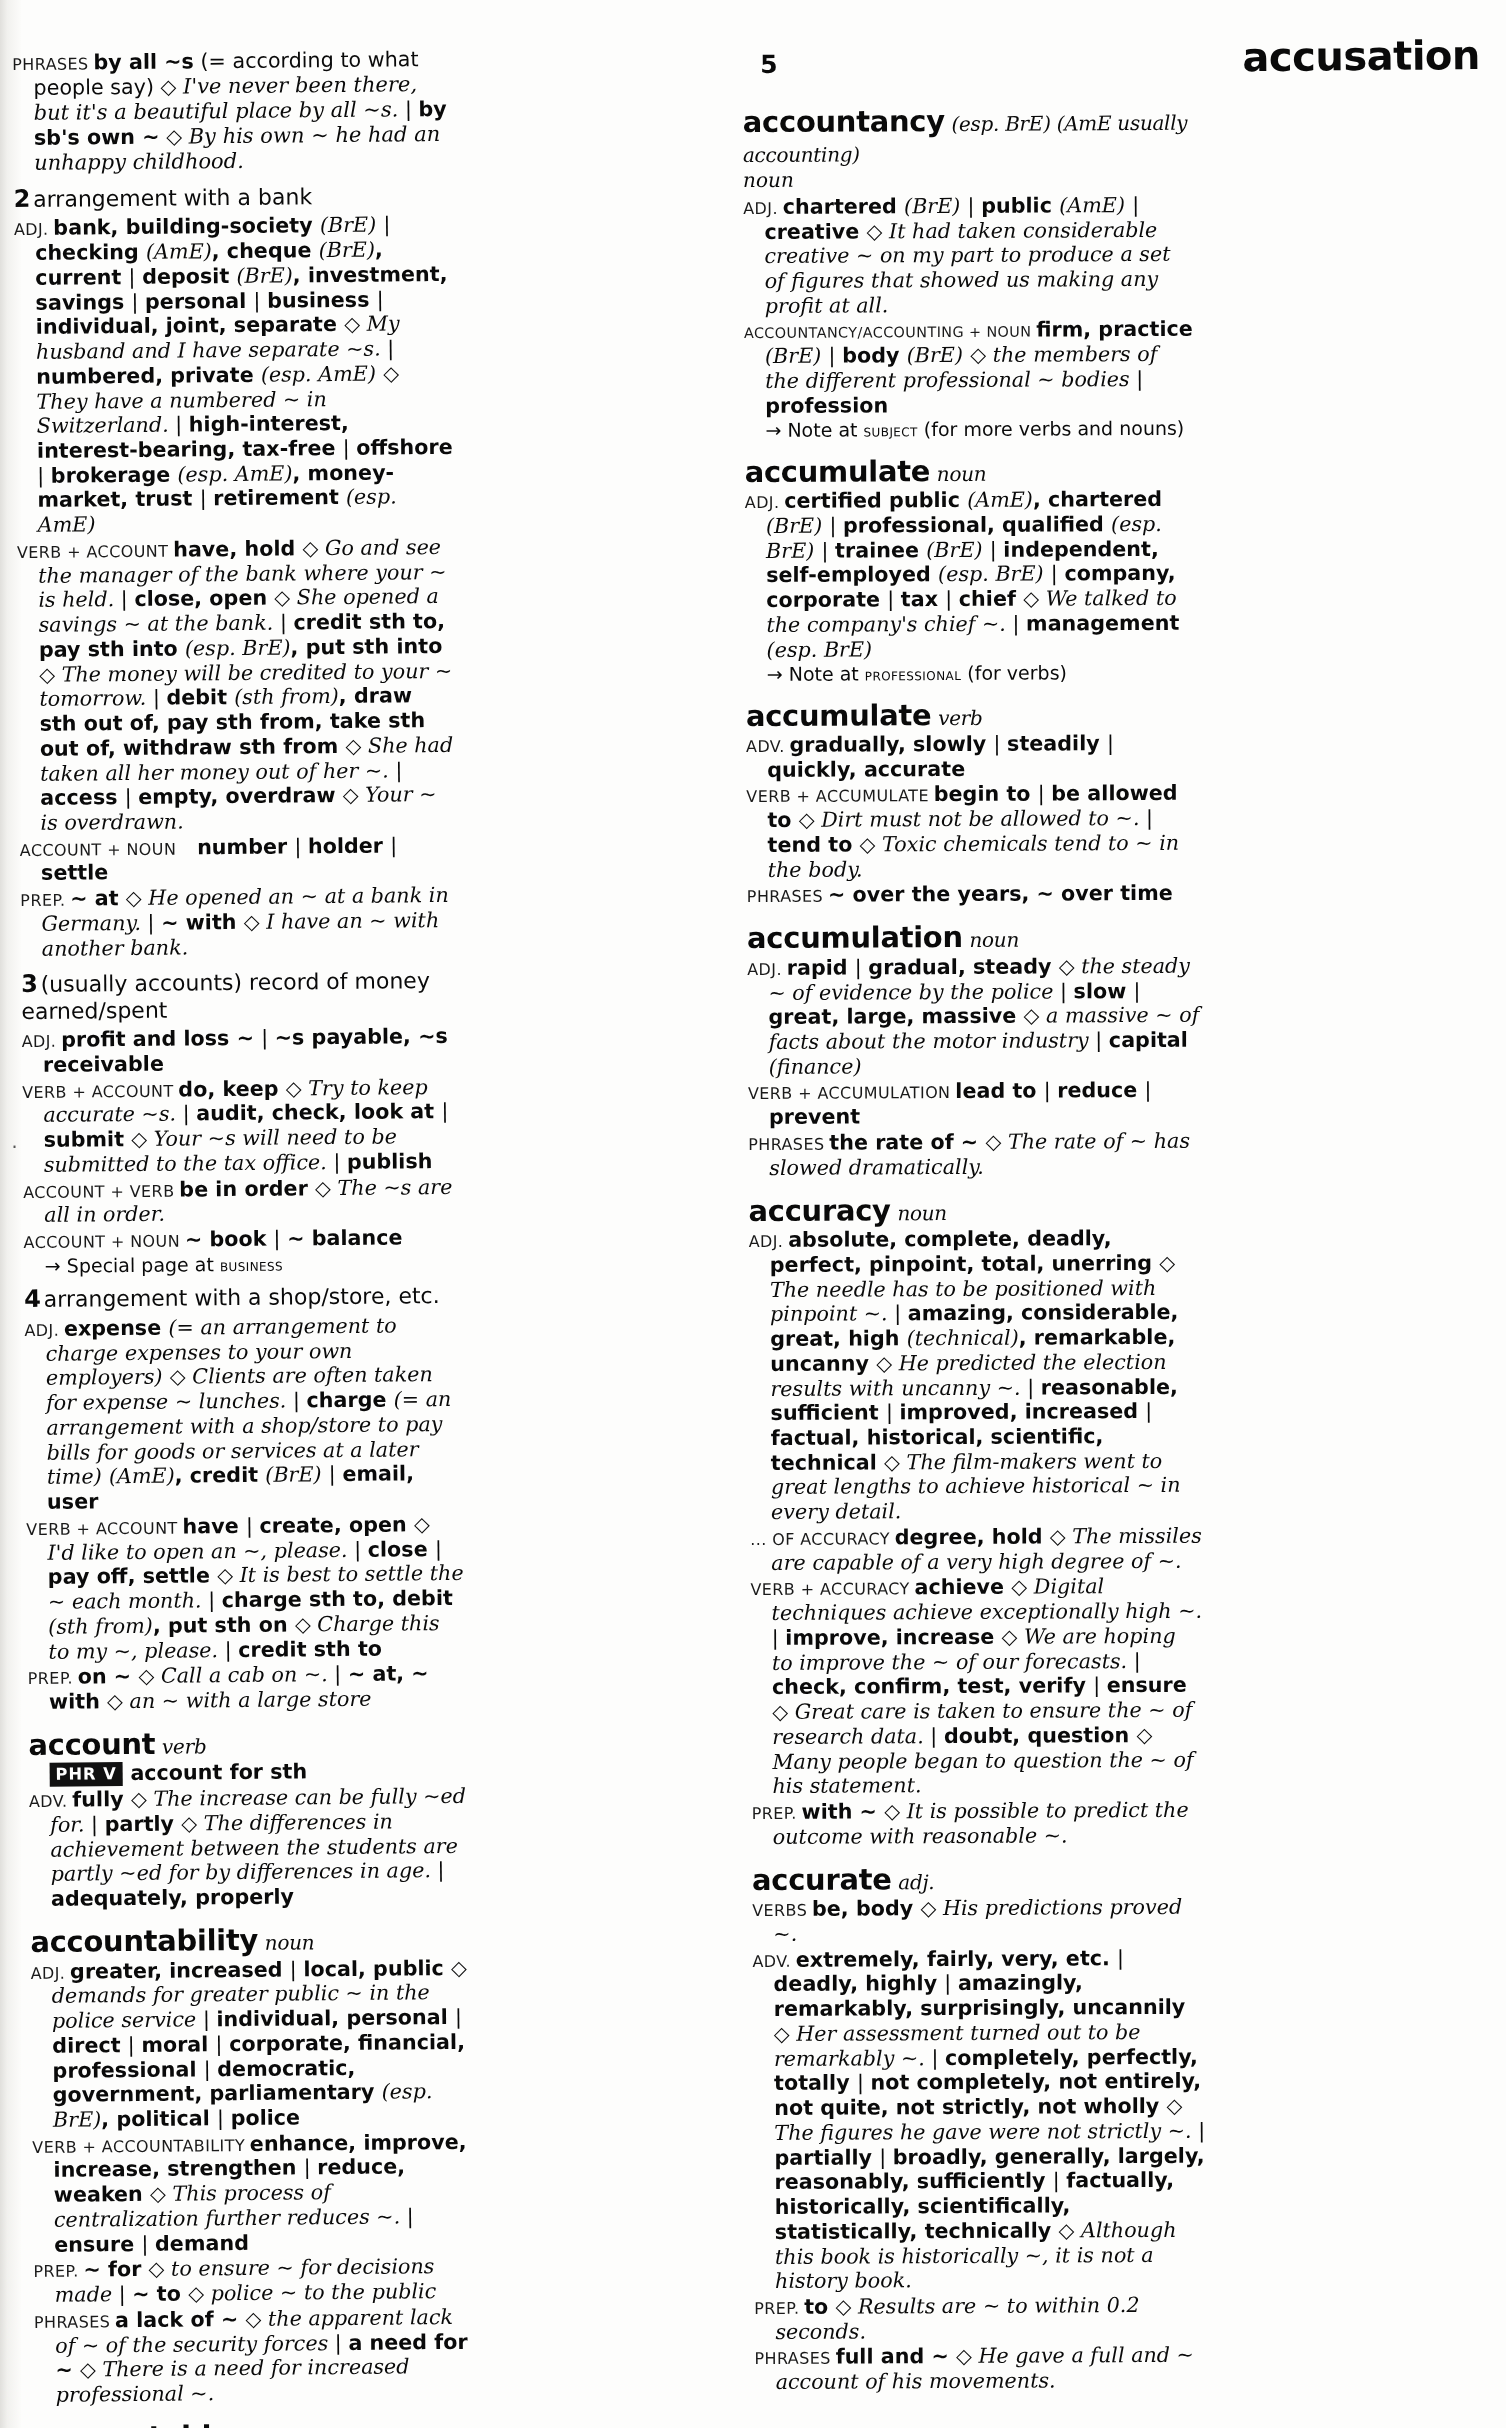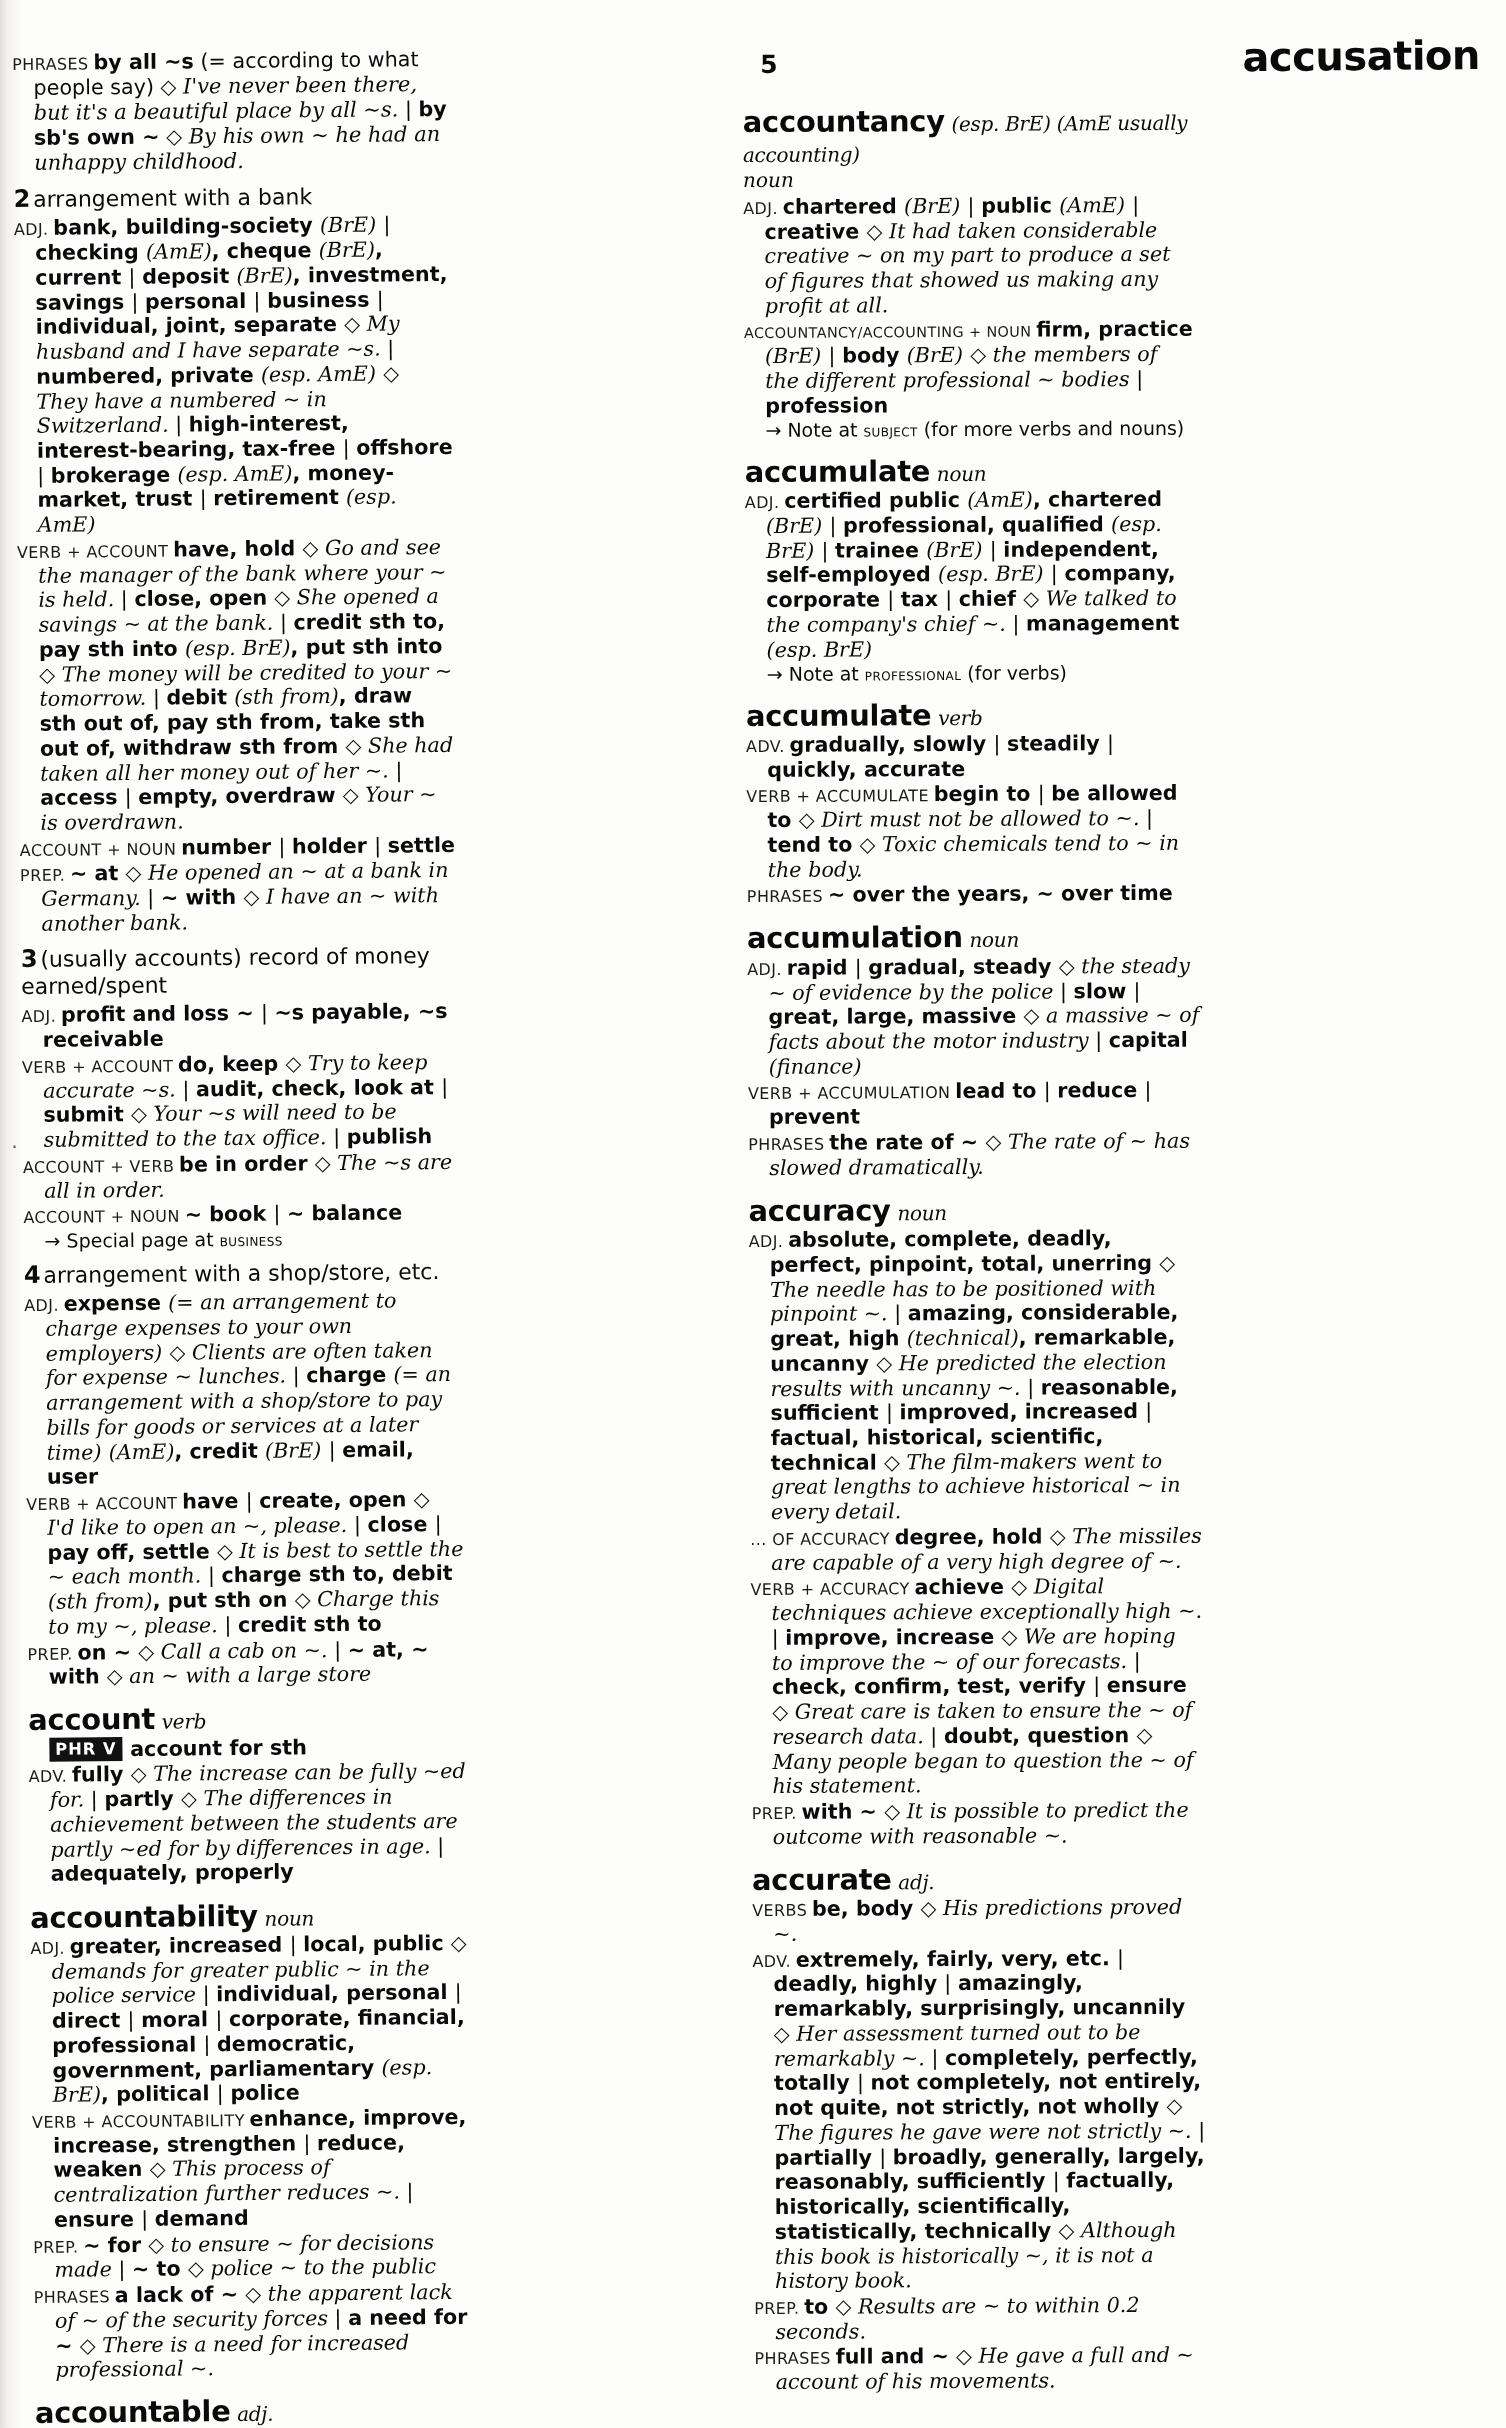--- a/index.html
+++ b/index.html
@@ -92,21 +92,21 @@
     <div class="sense">
       <b>2</b><span>arrangement with a bank</span>
     </div>
     <div class="blk">
       <span class="lab">ADJ.</span><span><span style="font-weight: bold;">bank, building-society <i style="font-weight:normal;font-family:'DejaVu Serif','Liberation Serif',serif">(BrE)</i> </span><span> | </span><span style="font-weight: bold;"> checking <i style="font-weight:normal;font-family:'DejaVu Serif','Liberation Serif',serif">(AmE)</i>, cheque <i style="font-weight:normal;font-family:'DejaVu Serif','Liberation Serif',serif">(BrE)</i>, current </span><span> | </span><span style="font-weight: bold;"> deposit <i style="font-weight:normal;font-family:'DejaVu Serif','Liberation Serif',serif">(BrE)</i>, investment, savings </span><span> | </span><span style="font-weight: bold;"> personal </span><span> | </span><span style="font-weight: bold;"> business </span><span> | </span><span style="font-weight: bold;"> individual, joint, separate </span><span> ◇ </span><span class="ex" style="font-style: italic; font-family: &quot;DejaVu Serif&quot;, &quot;Liberation Serif&quot;, serif;"> My husband and I have separate ~s. </span><span> | </span><span style="font-weight: bold;"> numbered, private <i style="font-weight:normal;font-family:'DejaVu Serif','Liberation Serif',serif">(esp. AmE)</i> </span><span> ◇ </span><span class="ex" style="font-style: italic; font-family: &quot;DejaVu Serif&quot;, &quot;Liberation Serif&quot;, serif;"> They have a numbered ~ in Switzerland. </span><span> | </span><span style="font-weight: bold;"> high-interest, interest-bearing, tax-free </span><span> | </span><span style="font-weight: bold;"> offshore </span><span> | </span><span style="font-weight: bold;"> brokerage <i style="font-weight:normal;font-family:'DejaVu Serif','Liberation Serif',serif">(esp. AmE)</i>, money-market, trust </span><span> | </span><span style="font-weight: bold;"> retirement <i style="font-weight:normal;font-family:'DejaVu Serif','Liberation Serif',serif">(esp. AmE)</i></span></span>
     </div>
     <div class="blk">
       <span class="lab">VERB + ACCOUNT</span><span><span style="font-weight: bold;">have, hold </span><span> ◇ </span><span class="ex" style="font-style: italic; font-family: &quot;DejaVu Serif&quot;, &quot;Liberation Serif&quot;, serif;"> Go and see the manager of the bank where your ~ is held. </span><span> | </span><span style="font-weight: bold;"> close, open </span><span> ◇ </span><span class="ex" style="font-style: italic; font-family: &quot;DejaVu Serif&quot;, &quot;Liberation Serif&quot;, serif;"> She opened a savings ~ at the bank. </span><span> | </span><span style="font-weight: bold;"> credit sth to, pay sth into <i style="font-weight:normal;font-family:'DejaVu Serif','Liberation Serif',serif">(esp. BrE)</i>, put sth into </span><span> ◇ </span><span class="ex" style="font-style: italic; font-family: &quot;DejaVu Serif&quot;, &quot;Liberation Serif&quot;, serif;"> The money will be credited to your ~ tomorrow. </span><span> | </span><span style="font-weight: bold;"> debit <i style="font-weight:normal;font-family:'DejaVu Serif','Liberation Serif',serif">(sth from)</i>, draw sth out of, pay sth from, take sth out of, withdraw sth from </span><span> ◇ </span><span class="ex" style="font-style: italic; font-family: &quot;DejaVu Serif&quot;, &quot;Liberation Serif&quot;, serif;"> She had taken all her money out of her ~. </span><span> | </span><span style="font-weight: bold;"> access </span><span> | </span><span style="font-weight: bold;"> empty, overdraw </span><span> ◇ </span><span class="ex" style="font-style: italic; font-family: &quot;DejaVu Serif&quot;, &quot;Liberation Serif&quot;, serif;"> Your ~ is overdrawn.</span></span>
     </div>
     <div class="blk">
-      <span class="lab">ACCOUNT + NOUN</span><span><span style="font-weight: bold;">number </span><span> | </span><span style="font-weight: bold;"> holder </span><span> | </span><span style="font-weight: bold;"> settle</span></span>
+      <span class="lab">ACCOUNT + NOUN</span><span><span style="font-weight: bold; margin-left: 16px;">number </span><span> | </span><span style="font-weight: bold;"> holder </span><span> | </span><span style="font-weight: bold;"> settle</span></span>
     </div>
     <div class="blk">
       <span class="lab">PREP.</span><span><span style="font-weight: bold;">~ at </span><span> ◇ </span><span class="ex" style="font-style: italic; font-family: &quot;DejaVu Serif&quot;, &quot;Liberation Serif&quot;, serif;"> He opened an ~ at a bank in Germany. </span><span> | </span><span style="font-weight: bold;"> ~ with </span><span> ◇ </span><span class="ex" style="font-style: italic; font-family: &quot;DejaVu Serif&quot;, &quot;Liberation Serif&quot;, serif;"> I have an ~ with another bank.</span></span>
     </div>
 
     <div class="sense">
       <b>3</b><span>(usually accounts) record of money earned/spent</span>
     </div>
     <div class="blk">
       <span class="lab">ADJ.</span><span><span style="font-weight: bold;">profit and loss ~ </span><span> | </span><span style="font-weight: bold;"> ~s payable, ~s receivable</span></span>

